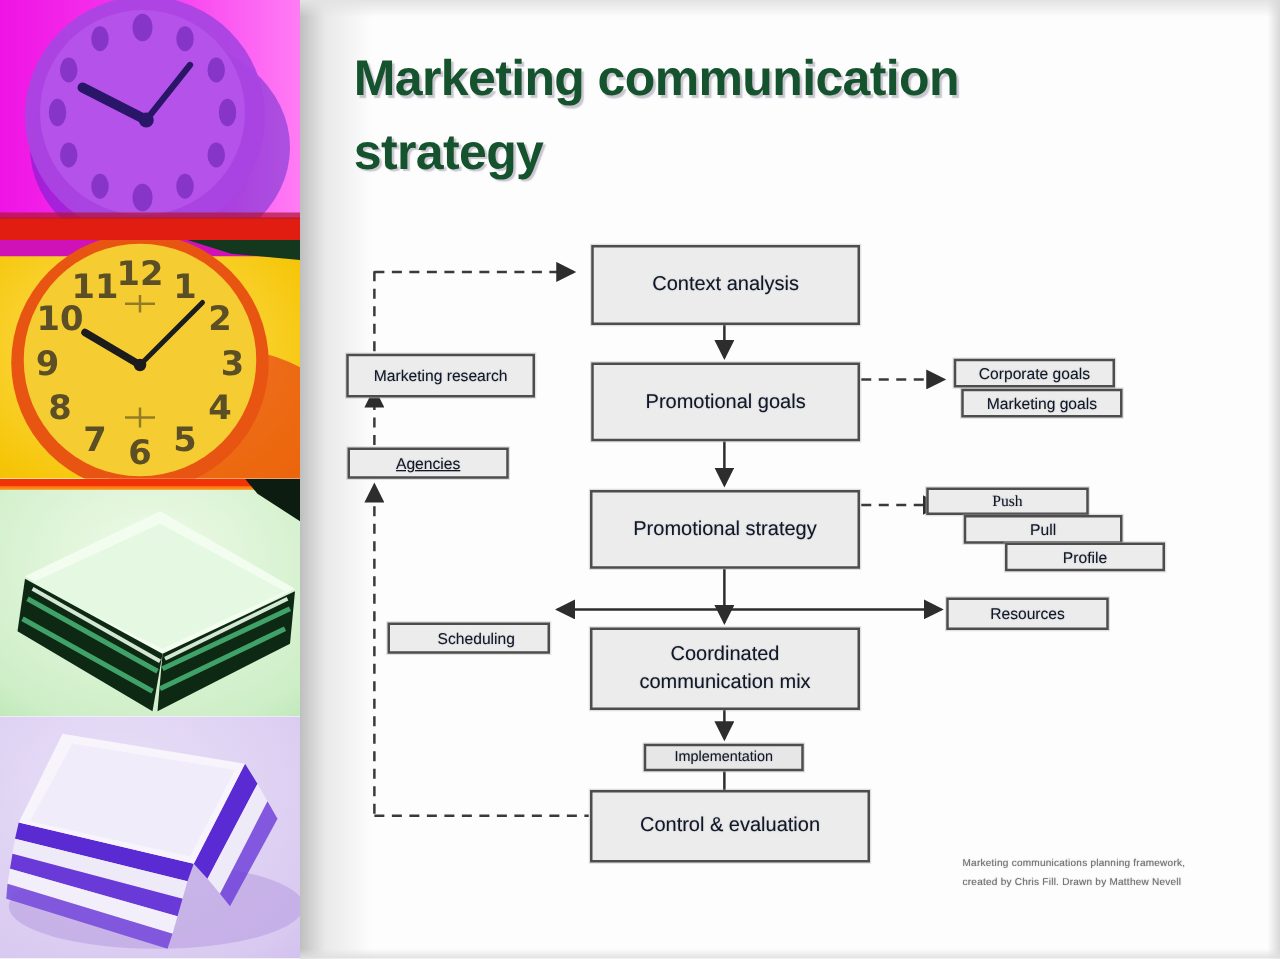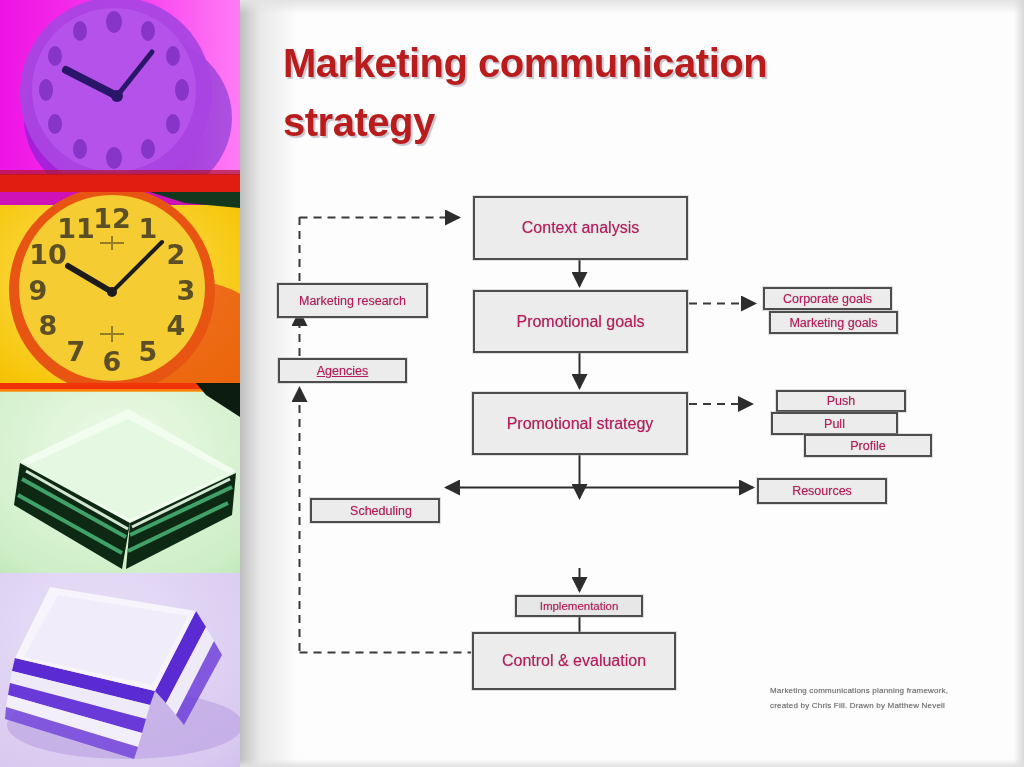--- a/index.html
+++ b/index.html
@@ -19,28 +19,28 @@
   #slide .edge-top{position:absolute;left:0;top:0;right:0;height:14px;
     background:linear-gradient(180deg,#e3e3e3 0,rgba(255,255,255,0) 100%);}
   #slide .edge-right{position:absolute;right:0;top:0;bottom:0;width:10px;
     background:linear-gradient(270deg,#d8d8d8 0,rgba(255,255,255,0) 100%);}
   #slide .edge-bottom{position:absolute;left:0;bottom:0;right:0;height:8px;
     background:linear-gradient(0deg,#e0e0e0 0,rgba(255,255,255,0) 100%);}
   
   #title{
     position:absolute;left:283px;top:34px;width:545px;
     font-size:40px;font-weight:bold;letter-spacing:-0.5px;line-height:59px;
-    color:#b91c1c;text-shadow:2px 2px 1px rgba(160,150,170,0.55);
+    color:#14532d;text-shadow:2px 2px 1px rgba(160,150,170,0.55);
   }
   
   #connectors{position:absolute;left:0;top:0;pointer-events:none;}
   .fc-box{
     position:absolute;box-sizing:border-box;
     background:#ececec;border:2px solid #4d4d4d;
-    color:#be185d;display:flex;align-items:center;justify-content:center;
+    color:#0f172a;display:flex;align-items:center;justify-content:center;
     text-align:left;text-shadow:0 0 1px rgba(90,90,90,0.55);
     box-shadow:0 0 0 1px rgba(170,170,170,0.35);
   }
   .fc-big{font-size:16px;}
   .fc-small{font-size:12.5px;}
   .fc-tiny{font-size:11.5px;background:#e7e7e7;}
   .fc-two{flex-direction:column;justify-content:space-evenly;line-height:1;}
   #caption{
     position:absolute;left:770px;top:683px;width:250px;
     font-size:8px;line-height:15px;color:#6f6f6f;letter-spacing:0.2px;
@@ -219,37 +219,41 @@
       <path d="M689 404 H 752" marker-end="url(#arr)"></path>
     </g>
   </svg>
 
   <div class="fc-box fc-big" style="left:473px;top:196px;width:215px;height:64px;">Context analysis</div>
 
   <div class="fc-box fc-big" style="left:473px;top:290px;width:215px;height:63px;">Promotional goals</div>
 
   <div class="fc-box fc-big" style="left:472px;top:392px;width:216px;height:63px;">Promotional strategy</div>
 
+  <div class="fc-box fc-big fc-two" style="left:472px;top:502px;width:216px;height:66px;padding:6px 0;">
+    <span>Coordinated</span>
+    <span>communication mix</span>
+  </div>
 
   <div class="fc-box fc-tiny" style="left:515px;top:595px;width:128px;height:22px;">Implementation</div>
 
-  <div class="fc-box fc-big" style="left:472px;top:632px;width:204px;height:58px;">Control &amp; evaluation</div>
+  <div class="fc-box fc-big" style="left:472px;top:632px;width:224px;height:58px;">Control &amp; evaluation</div>
 
   <div class="fc-box fc-small" style="left:277px;top:283px;width:151px;height:35px;">Marketing research</div>
 
   <div class="fc-box fc-small" style="left:278px;top:358px;width:129px;height:25px;text-decoration:underline;">Agencies</div>
 
   <div class="fc-box fc-small" style="left:310px;top:498px;width:130px;height:25px;padding-left:12px;">Scheduling</div>
 
   <div class="fc-box fc-small" style="left:763px;top:287px;width:129px;height:23px;z-index:1;">Corporate goals</div>
 
   <div class="fc-box fc-small" style="left:769px;top:311px;width:129px;height:23px;z-index:2;">Marketing goals</div>
 
 
-  <div class="fc-box fc-small" style="left:776px;top:390px;width:130px;height:22px;z-index:1;">Push</div>
+  <div class="fc-box fc-small" style="left:741px;top:390px;width:130px;height:22px;z-index:1;font-family:Liberation Serif, serif;">Push</div>
 
   <div class="fc-box fc-small" style="left:771px;top:412px;width:127px;height:23px;z-index:2;">Pull</div>
 
   <div class="fc-box fc-small" style="left:804px;top:434px;width:128px;height:23px;z-index:3;">Profile</div>
 
   <div class="fc-box fc-small" style="left:757px;top:478px;width:130px;height:26px;">Resources</div>
 
   <div id="caption">
     <div>Marketing communications planning framework,</div>
     <div>created by Chris Fill. Drawn by Matthew Nevell</div>

